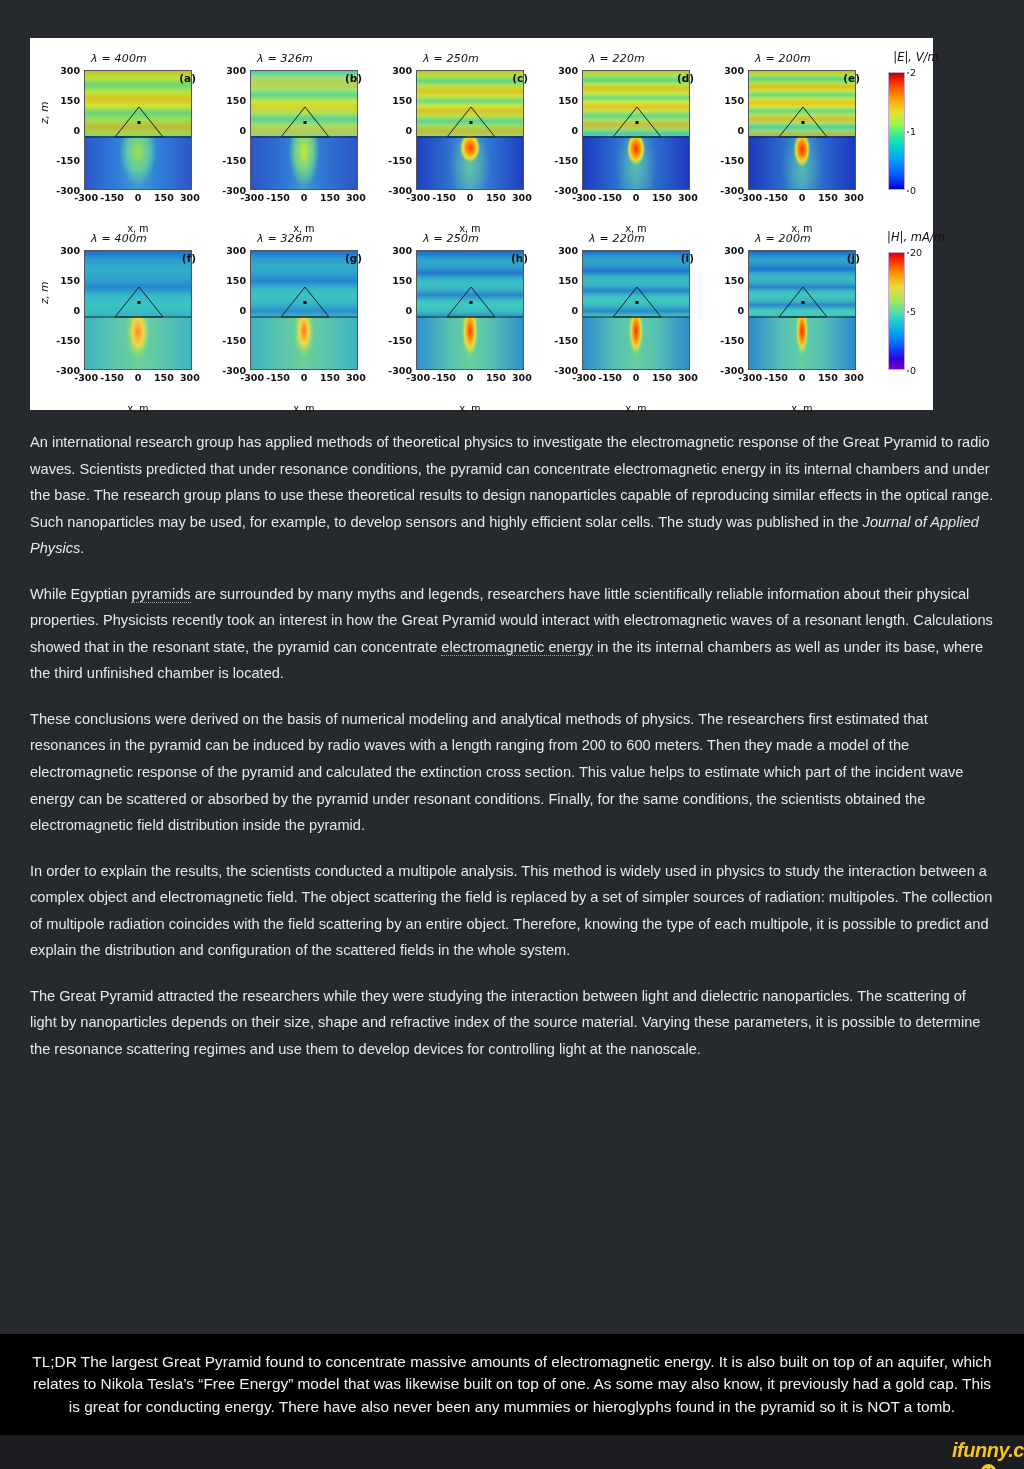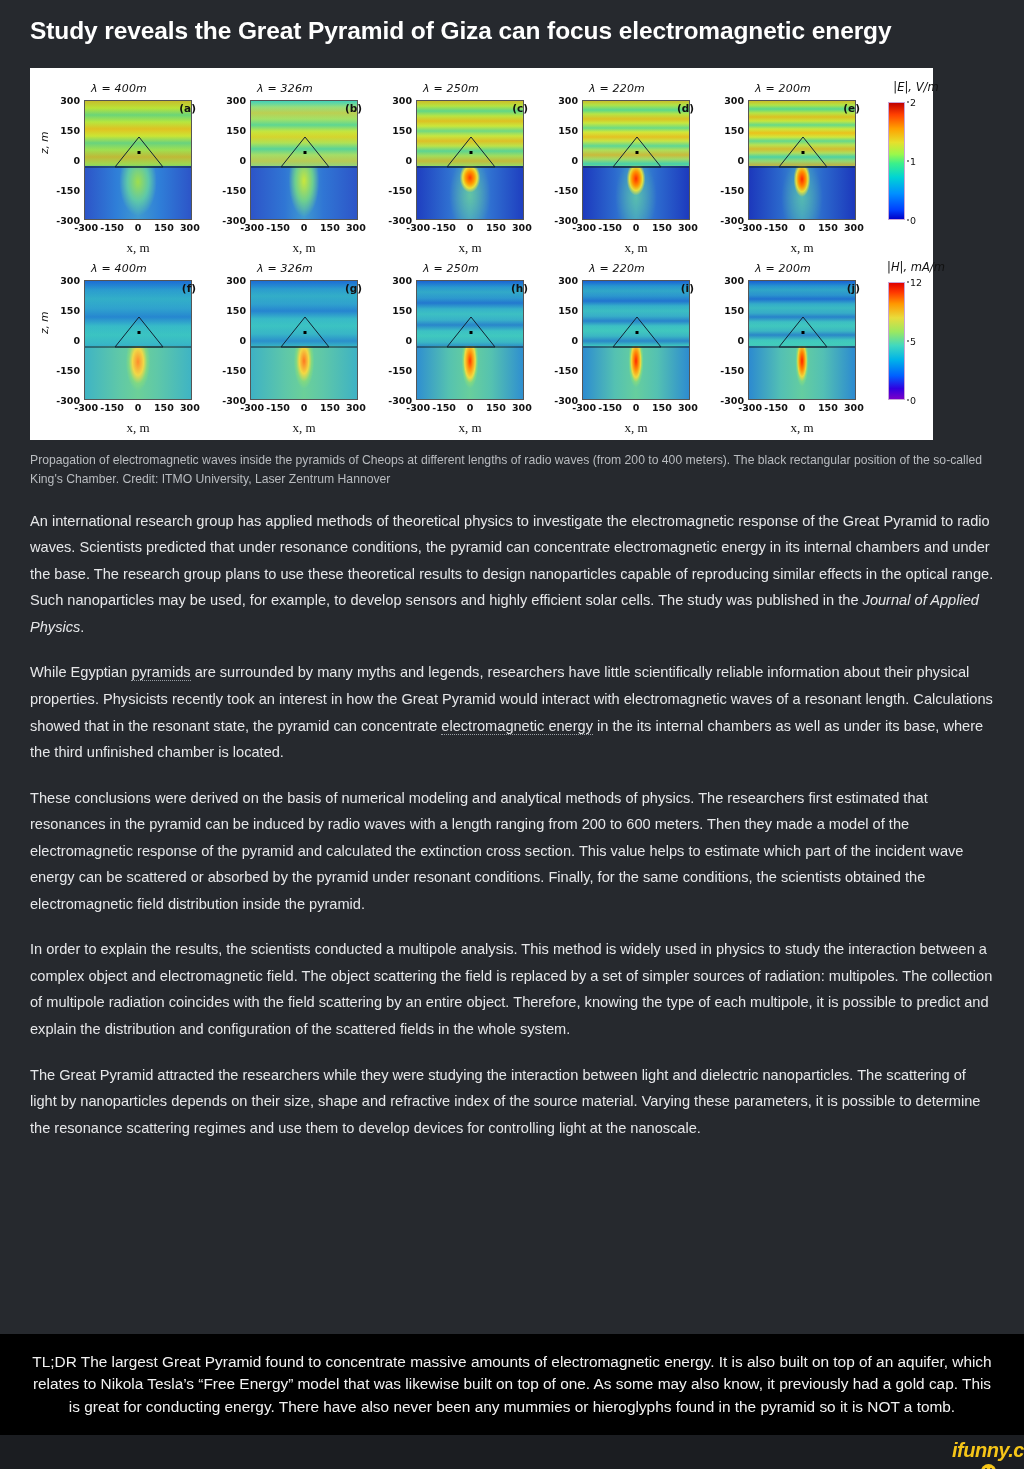--- a/index.html
+++ b/index.html
@@ -129,24 +129,24 @@
   }
   .xtick-row span {
     position: absolute;
     transform: translateX(-50%);
     white-space: nowrap;
   }
 
   .xlab {
     position: absolute;
     left: 48px; width: 108px;
-    top: 164px;
+    top: 176px;
     text-align: center;
-    font-size: 13px;
-    font-family: Liberation Serif, serif;
+    font-size: 11px;
+    font-family: Liberation Sans, sans-serif;
     color: #111;
   }
 
   .panel-letter {
     position: absolute;
     top: 3px; right: 5px;
     font-size: 10.5px;
     font-weight: bold;
     font-family: "DejaVu Sans", sans-serif;
     color: #111;
@@ -288,21 +288,20 @@
     width: 8px; height: 3.5px;
     border-bottom: 1.6px solid #1b1d21;
     border-radius: 0 0 8px 8px;
   }
 </style>
 </head>
 <body>
 
 <div class="article">
 
-  <h1 class="headline">Study reveals the Great Pyramid of Giza can focus electromagnetic energy</h1>
 
 
   <div class="figure-wrap">
 
     <div class="fig-row">
 
       <div class="panel">
         <div class="panel-title">λ = 400m</div>
         <div class="ylab">z, m</div>
         <div class="ytick-col">
@@ -649,27 +648,26 @@
         </div>
         <div class="xlab">x, m</div>
       </div>
 
       <div class="cbar-block">
         <div class="cbar-title">|H|, mA/m</div>
         <div class="cbar" style="background: linear-gradient(to top,#7a00c8 0%,#3000e0 9%,#0060ff 20%,#00b4e8 34%,#40d8c0 46%,#9ce860 58%,#e8dc3c 70%,#ff9800 82%,#ff3800 92%,#e00000 100%);"></div>
         <div class="cbar-ticks">
           <span style="top:100%">0</span>
           <span style="top:50%">5</span>
-          <span style="top:0%">12</span>
+          <span style="top:0%">20</span>
         </div>
       </div>
     </div>
   </div>
 
-  <div class="fig-caption">Propagation of electromagnetic waves inside the pyramids of Cheops at different lengths of radio waves (from 200 to 400 meters). The black rectangular position of the so-called King's Chamber. Credit: ITMO University, Laser Zentrum Hannover</div>
 
   <div class="body-copy">
 
     <p>
       <span>An international research group has applied methods of theoretical physics to investigate the electromagnetic response of the Great Pyramid to radio waves. Scientists predicted that under resonance conditions, the pyramid can concentrate electromagnetic energy in its internal chambers and under the base. The research group plans to use these theoretical results to design nanoparticles capable of reproducing similar effects in the optical range. Such nanoparticles may be used, for example, to develop sensors and highly efficient solar cells. The study was published in the </span><em>Journal of Applied Physics</em><span>.</span>
     </p>
 
     <p>
       <span>While Egyptian </span><span class="ilink">pyramids</span><span> are surrounded by many myths and legends, researchers have little scientifically reliable information about their physical properties. Physicists recently took an interest in how the Great Pyramid would interact with electromagnetic waves of a resonant length. Calculations showed that in the resonant state, the pyramid can concentrate </span><span class="ilink">electromagnetic energy</span><span> in the its internal chambers as well as under its base, where the third unfinished chamber is located.</span>
     </p>

